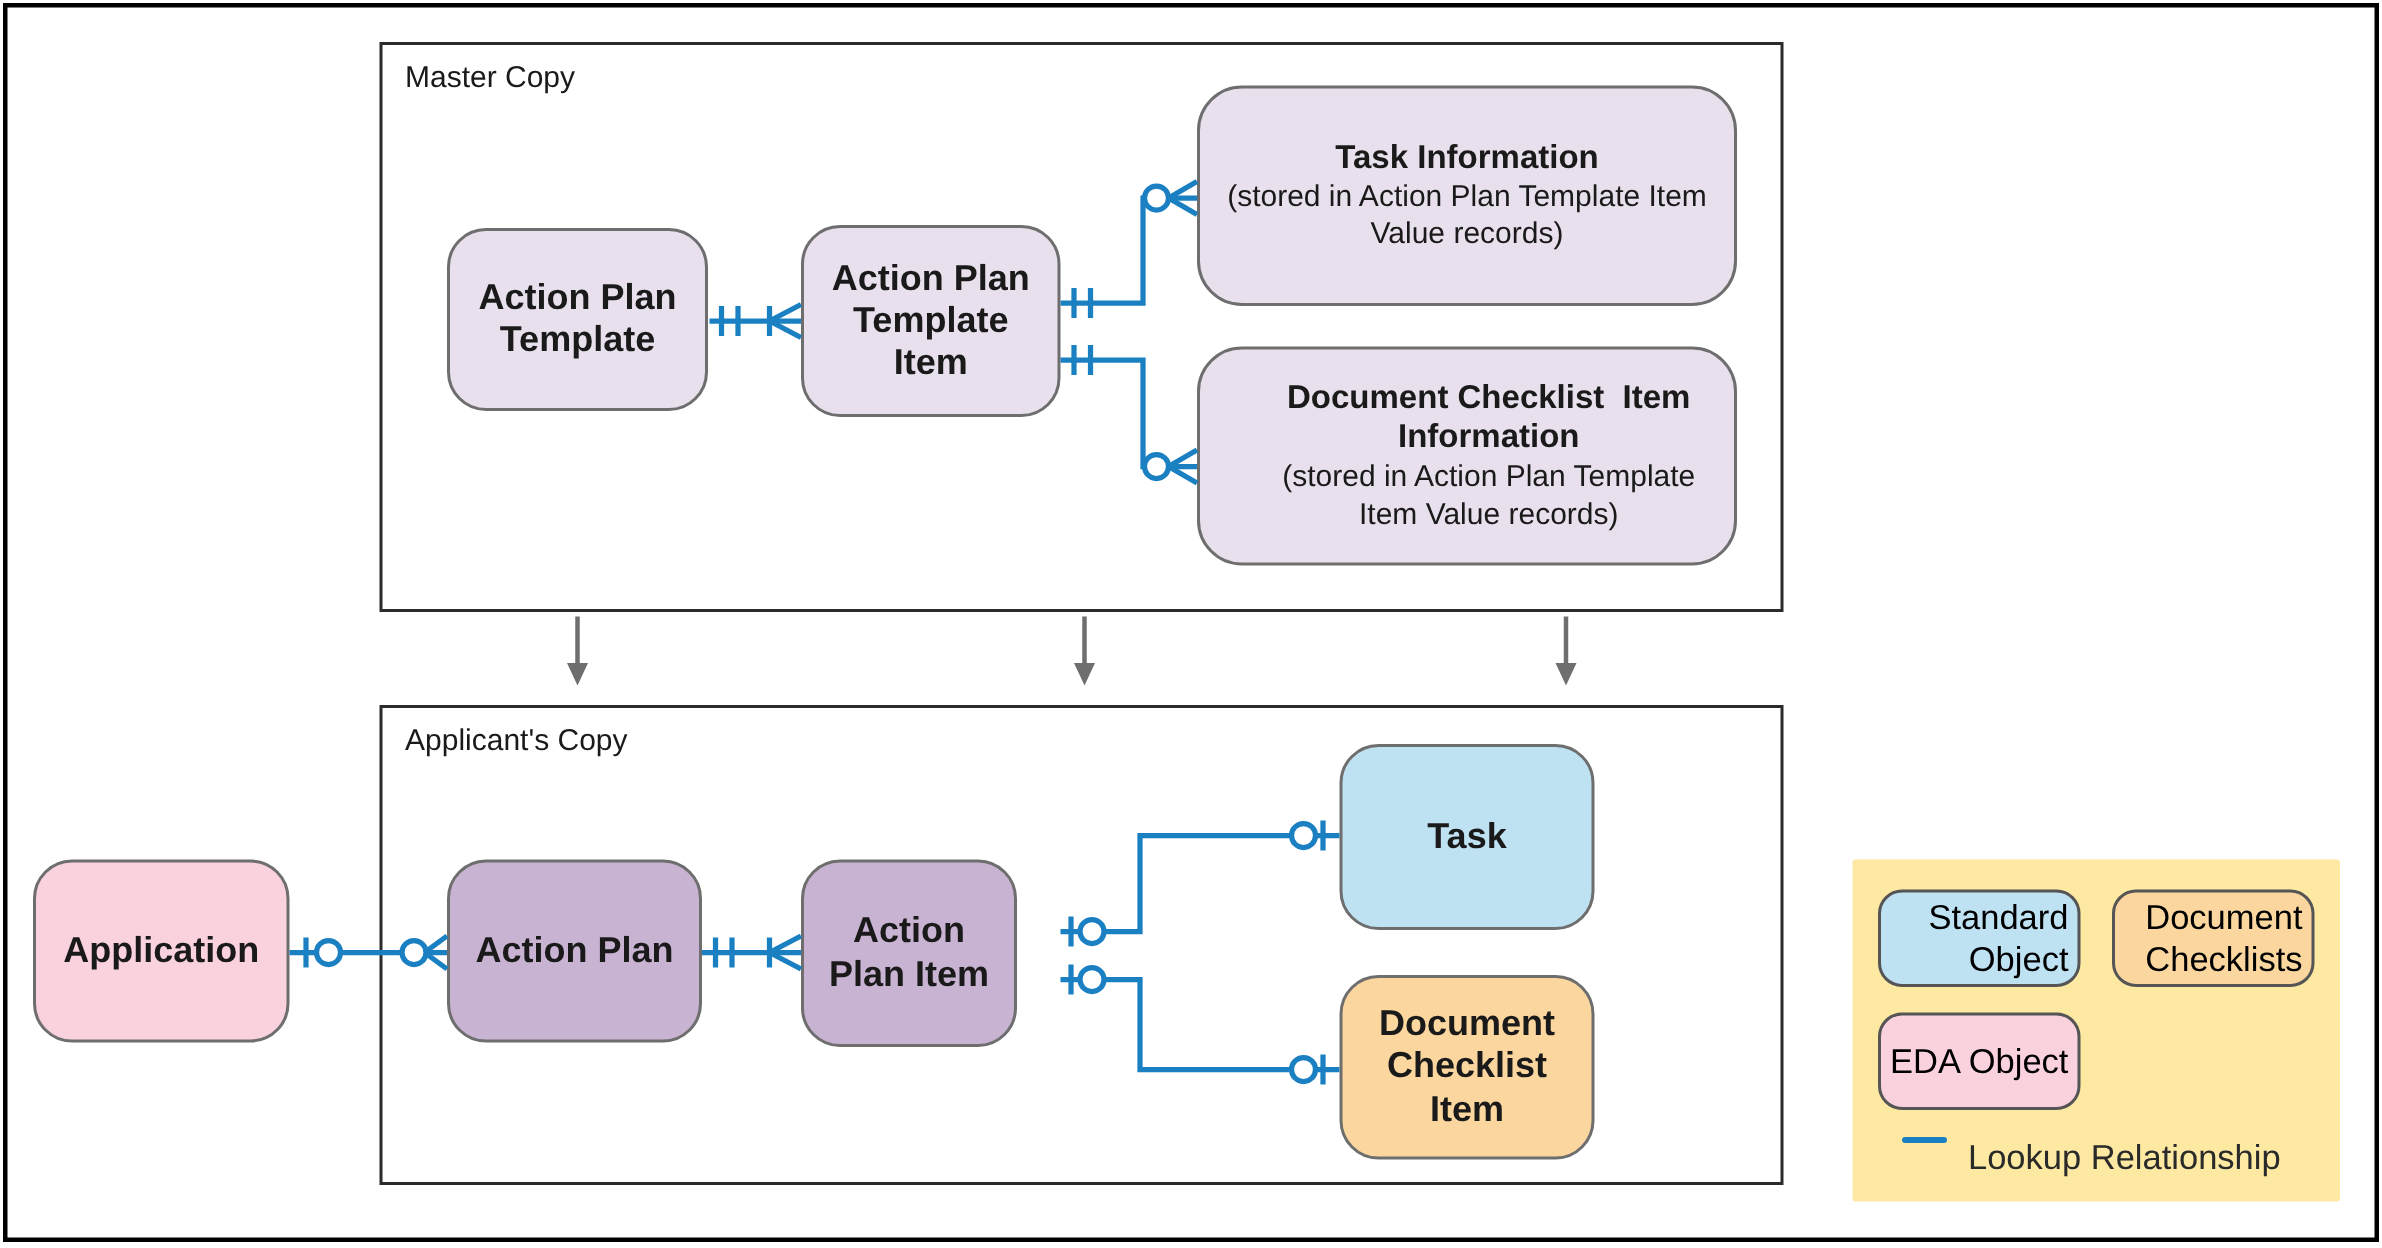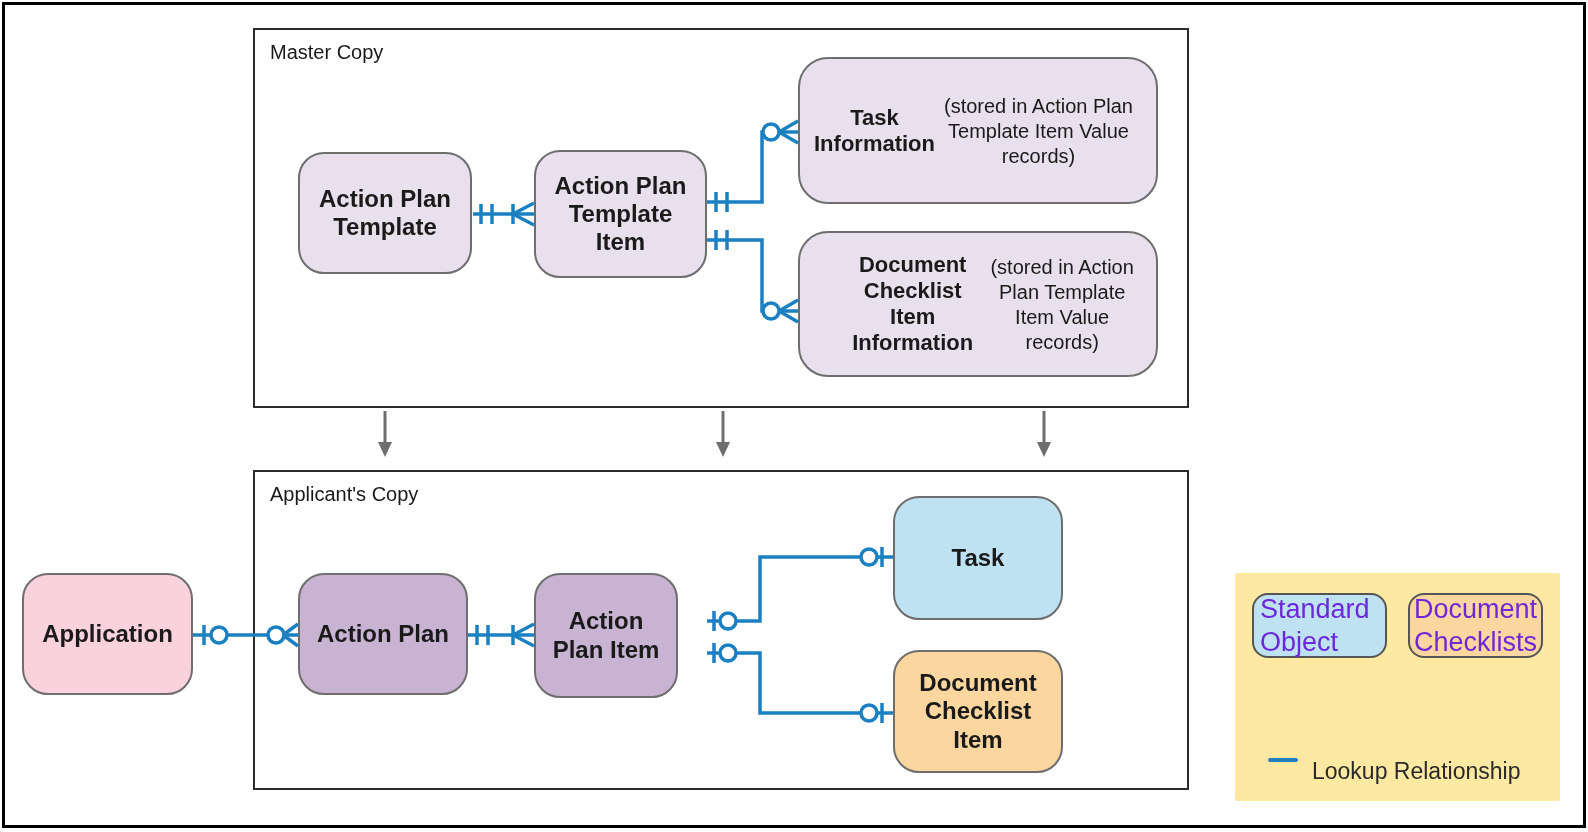--- a/index.html
+++ b/index.html
@@ -5,32 +5,32 @@
   html,body{margin:0;padding:0;background:#fff;}
   #stage{
     position:relative;width:1588px;height:832px;background:#ffffff;
     font-family:"Liberation Sans","DejaVu Sans",sans-serif;color:#1a1a1a;overflow:hidden;
   }
   #frame{position:absolute;left:2px;top:2px;width:1578px;height:820px;border:3px solid #000;}
   .group{position:absolute;border:2px solid #2b2b2b;background:transparent;}
   .group-title{position:absolute;font-size:20px;font-weight:400;color:#1a1a1a;white-space:nowrap;}
   .node{
     position:absolute;border:2px solid #6e6e6e;border-radius:26px;
-    display:flex;flex-direction:row;align-items:center;justify-content:center;
+    display:flex;flex-direction:column;align-items:center;justify-content:center;
     text-align:center;box-sizing:border-box;padding:4px 10px;
   }
   .node.wide{border-radius:30px;padding:4px 14px;}
   .node-label{font-weight:700;line-height:1.18;white-space:pre-wrap;}
   .node-sublabel{font-weight:400;font-size:20px;line-height:1.25;margin-top:2px;}
   #connector-layer{position:absolute;left:0;top:0;width:1588px;height:832px;pointer-events:none;}
   #legend{position:absolute;border-radius:2px;}
   .legend-item{
     position:absolute;border:2px solid #555;border-radius:16px;box-sizing:border-box;
-    display:flex;align-items:center;justify-content:center;text-align:left;
-    font-size:27px;line-height:1.2;font-weight:400;color:#6d28d9;padding:2px 6px;
+    display:flex;align-items:center;justify-content:center;text-align:right;
+    font-size:23px;line-height:1.2;font-weight:400;color:#000000;padding:2px 6px;
   }
   .legend-lookup-row{position:absolute;display:flex;align-items:flex-start;}
   .legend-lookup-swatch{display:inline-block;width:30px;height:4px;border-radius:2px;}
   .legend-lookup-label{font-size:23px;font-weight:400;color:#2a2a2a;margin-left:14px;white-space:nowrap;}
 </style>
 </head>
 <body>
 
 <div id="stage">
   <div id="frame"></div>
@@ -115,18 +115,19 @@
       <line x1="385" y1="411" x2="385" y2="445" stroke="#6e6e6e" stroke-width="3"></line>
       <polygon points="385,457 378,442 392,442" fill="#6e6e6e"></polygon>
       <line x1="723" y1="411" x2="723" y2="445" stroke="#6e6e6e" stroke-width="3"></line>
       <polygon points="723,457 716,442 730,442" fill="#6e6e6e"></polygon>
       <line x1="1044" y1="411" x2="1044" y2="445" stroke="#6e6e6e" stroke-width="3"></line>
       <polygon points="1044,457 1037,442 1051,442" fill="#6e6e6e"></polygon>
     </svg>
   <div id="legend" style="left: 1235px; top: 573px; width: 325px; height: 228px; background: rgb(253, 233, 162);">
       <div class="legend-item" style="left: 17px; top: 20px; width: 135px; height: 65px; background: rgb(191, 226, 243);">Standard Object</div>
       <div class="legend-item" style="left: 173px; top: 20px; width: 135px; height: 65px; background: rgb(251, 215, 159);">Document Checklists</div>
+      <div class="legend-item" style="left: 17px; top: 102px; width: 135px; height: 65px; background: rgb(249, 210, 222);">EDA Object</div>
       <div class="legend-lookup-row" style="left: 33px; top: 185px;">
         <div class="legend-lookup-swatch" style="background: rgb(27, 128, 194);"></div>
         <div class="legend-lookup-label">Lookup Relationship</div>
       </div>
     </div>
 </div>
 
 </body></html>

